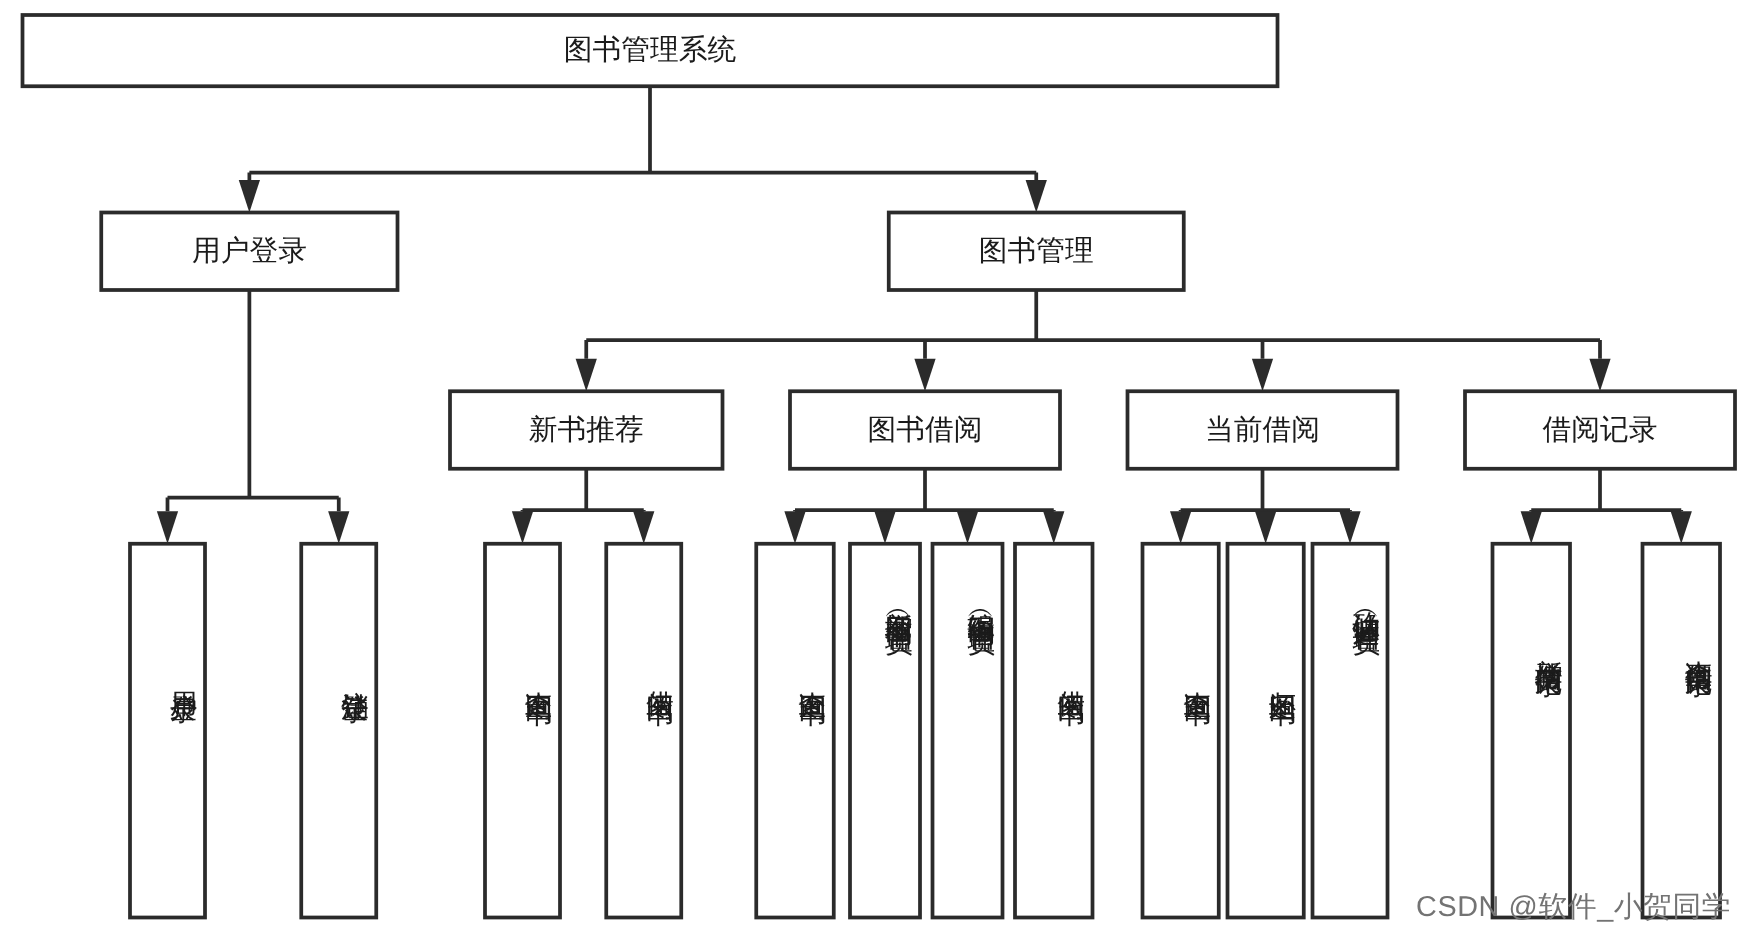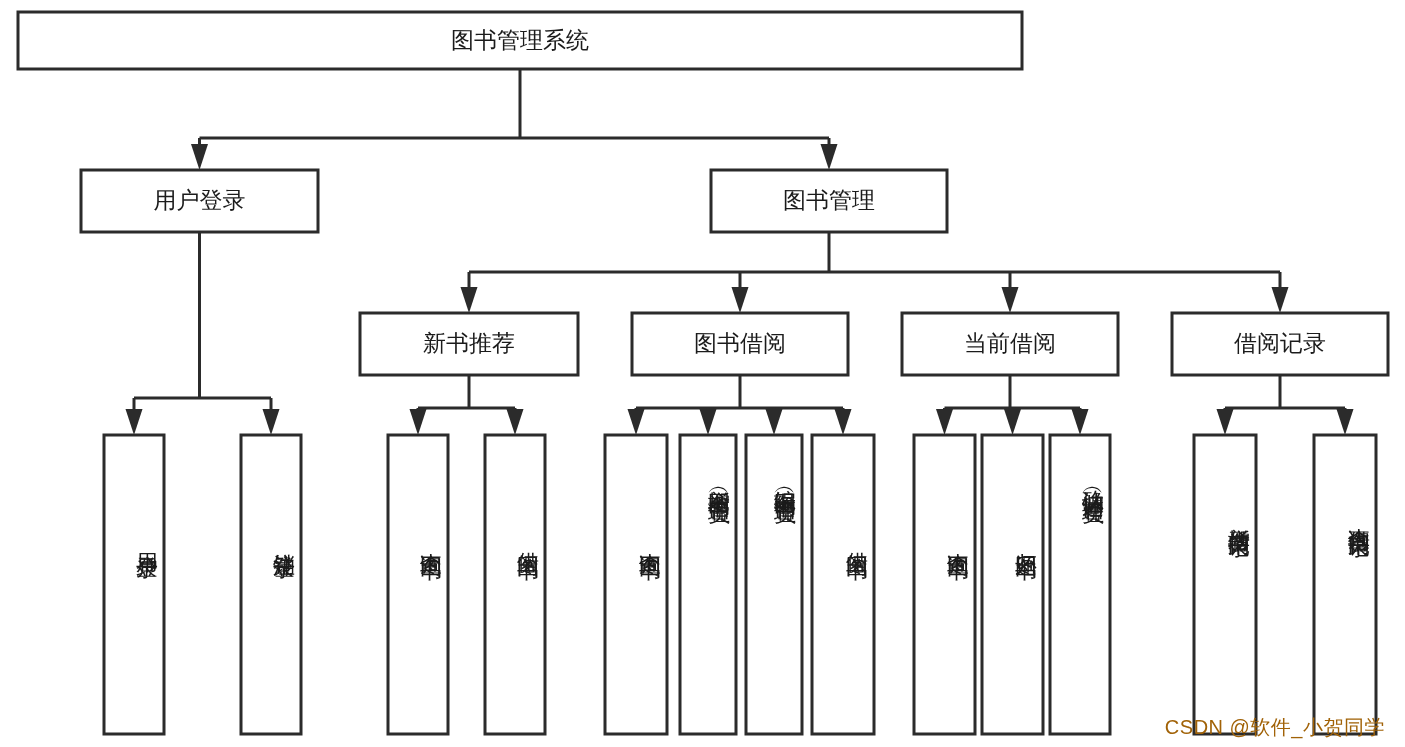--- a/index.html
+++ b/index.html
@@ -58,22 +58,22 @@
     letter-spacing: 2px;
     white-space: nowrap;
     pointer-events: none;
     text-align: left;
   }
   .watermark {
     position: absolute;
     right: 8px;
     bottom: 6px;
     font-family: "Liberation Sans", "DejaVu Sans", sans-serif;
-    font-size: 20px;
-    color: #a16207;
+    font-size: 23px;
+    color: #737373;
     letter-spacing: 0.5px;
     white-space: nowrap;
   }
 </style>
 </head>
 <body>
 
 <div id="diagram-root">
 
   <svg id="tree-svg" viewBox="0 0 1405 747">

